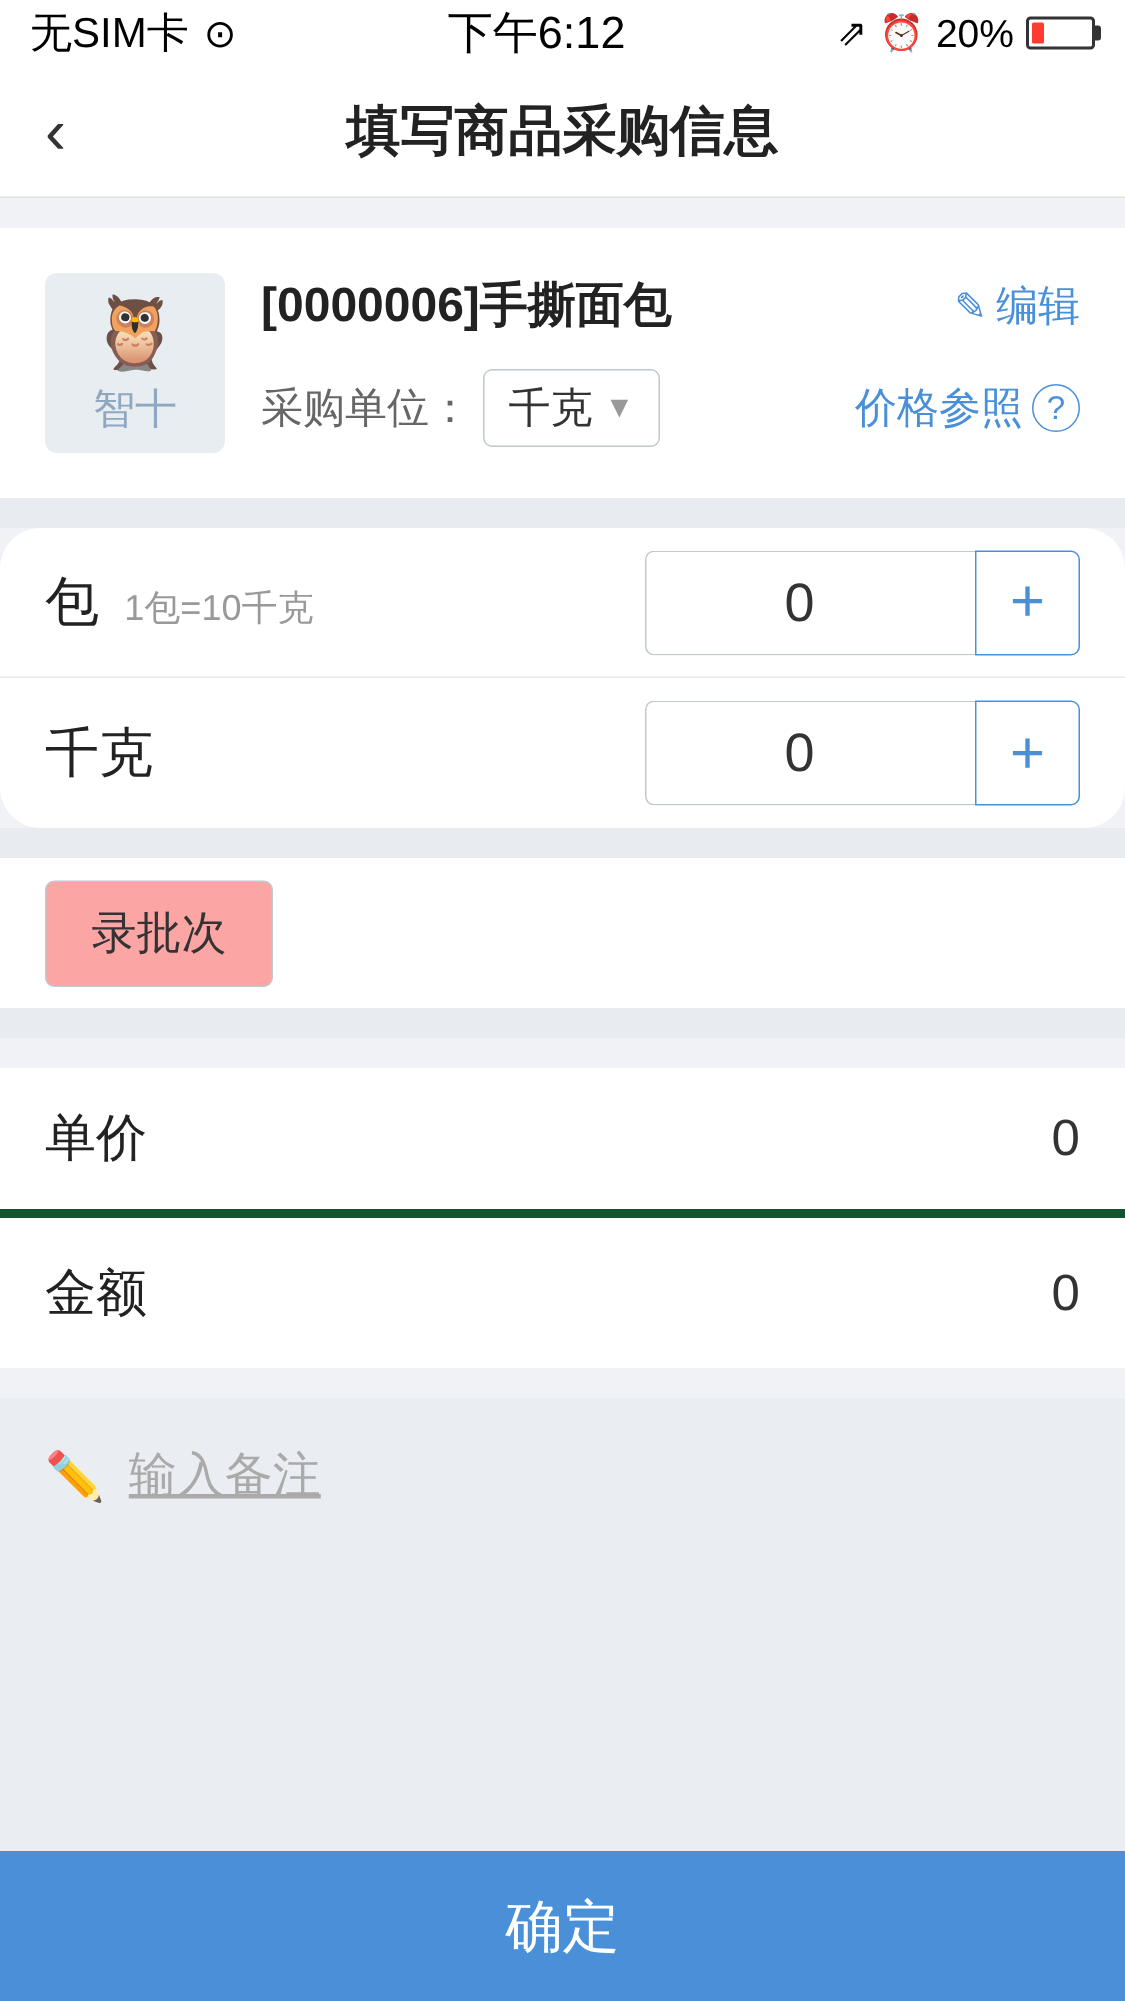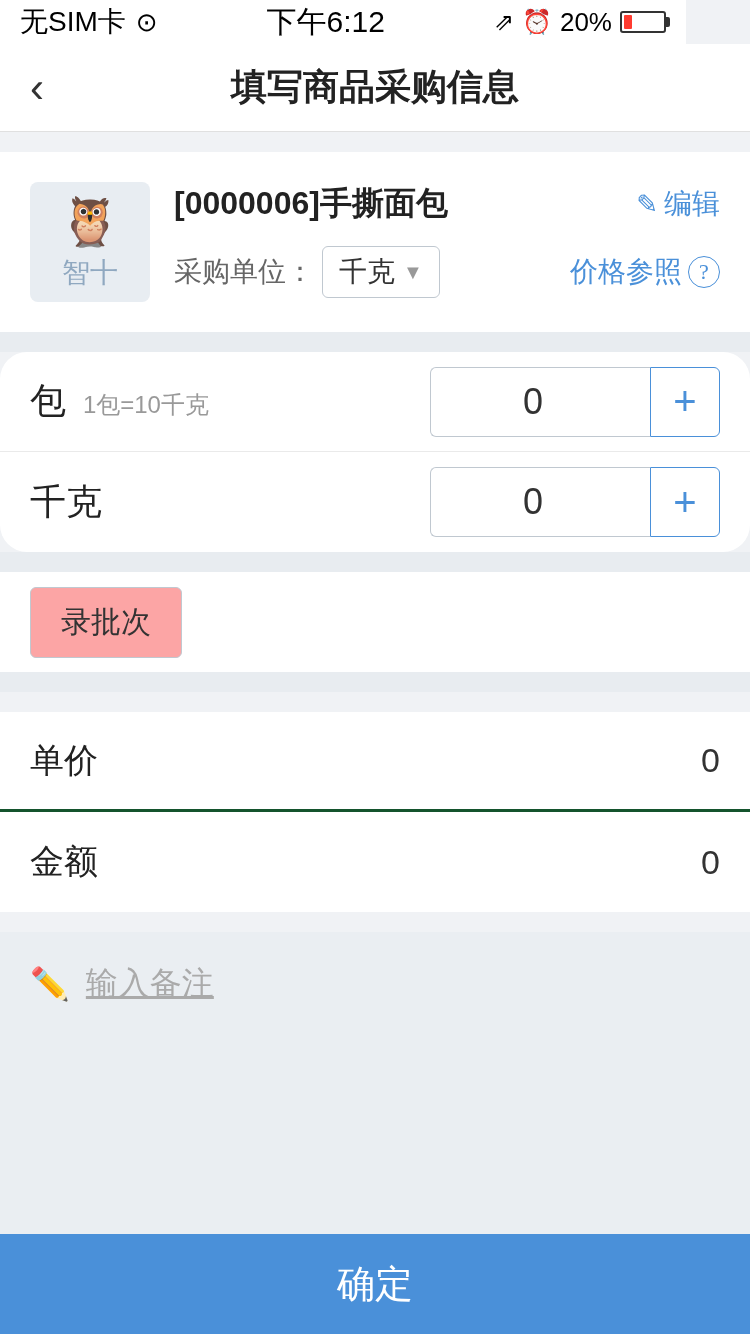--- a/index.html
+++ b/index.html
@@ -7,21 +7,21 @@
     body {
       width: 750px;
       min-height: 1334px;
       font-family: -apple-system, "PingFang SC", "Helvetica Neue", Arial, sans-serif;
       background: #f0f2f5;
       font-size: 32px;
     }
 
     
     .status-bar {
-      width: 686px;
+      width: 750px;
       height: 44px;
       background: #fff;
       display: flex;
       align-items: center;
       justify-content: space-between;
       padding: 0 20px;
       font-size: 28px;
     }
     .status-left {
       display: flex;
@@ -140,21 +140,20 @@
       color: #4a90d9;
       display: flex;
       align-items: center;
       gap: 6px;
     }
     .product-unit-row {
       display: flex;
       align-items: center;
       justify-content: space-between;
       margin-top: 20px;
-      font-family: Liberation Serif, serif;
     }
     .unit-label {
       font-size: 28px;
       color: #666;
     }
     .unit-select {
       display: flex;
       align-items: center;
       border: 1px solid #c0c8d0;
       border-radius: 6px;
@@ -264,21 +263,21 @@
     .price-section {
       background: #fff;
       margin-top: 20px;
     }
     .price-row {
       display: flex;
       align-items: center;
       justify-content: space-between;
       padding: 0 30px;
       height: 100px;
-      border-bottom: 3px solid #14532d;
+      border-bottom: 6px solid #14532d;
     }
     .price-row:last-child {
       border-bottom: none;
     }
     .price-row-label {
       font-size: 34px;
       color: #222;
     }
     .price-row-value {
       font-size: 34px;

